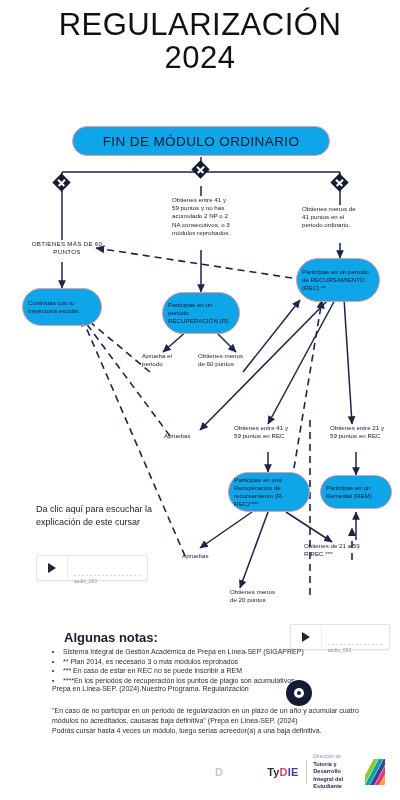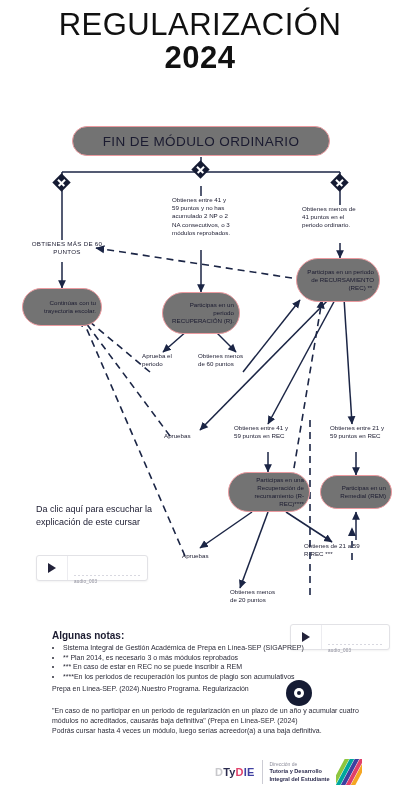--- a/index.html
+++ b/index.html
@@ -8,32 +8,32 @@
     font-family:"Liberation Sans","DejaVu Sans",sans-serif;
     color:#1a1a2e;position:relative;
   }
   .page{position:relative;width:400px;height:800px;}
 
   
   .title{
     position:absolute;left:0;top:8px;width:400px;text-align:center;
     font-size:31px;line-height:33px;font-weight:400;letter-spacing:.5px;color:#111;
   }
-  .title .ln2{display:block;font-weight:bold;}
+  .title .ln2{display:block;}
   .intro{
     position:absolute;left:70px;top:68px;width:262px;
     font-size:7.4px;line-height:10.4px;text-align:justify;
     letter-spacing:.25px;color:#2b2b33;text-transform:uppercase;
   }
 
   
   .pill{
     position:absolute;box-sizing:border-box;
-    border:1.4px solid #eb9a9f;border-radius:40px;background:#737373;
-    display:flex;align-items:center;justify-content:center;text-align:right;
+    border:1.4px solid #eb9a9f;border-radius:40px;background:#0ea5e9;
+    display:flex;align-items:center;justify-content:center;text-align:left;
     color:#1b1b30;
   }
   .pill-main{
     left:72px;top:126px;width:258px;height:30px;
     font-size:13.5px;letter-spacing:.4px;
   }
   .node{font-size:6.2px;line-height:8px;padding:2px 5px;}
 
   
   .lbl{
@@ -78,21 +78,21 @@
     letter-spacing:.2px;
   }
 
   .cta{
     position:absolute;left:36px;top:503px;width:130px;
     font-size:9px;line-height:12.5px;color:#1b1b30;
   }
 
   
   .notes{position:absolute;left:52px;top:630px;width:300px;}
-  .notes h4{margin:0 0 2px 0;font-size:10px;font-weight:700;color:#1b1b30;}
+  .notes h4{margin:0 0 2px 12px;font-size:13px;font-weight:700;color:#1b1b30;}
   .notes ul{margin:0;padding-left:11px;}
   .notes li{font-size:7px;line-height:9.6px;color:#2b2b38;}
   .cite{
     position:absolute;left:52px;top:684px;width:300px;
     font-size:7px;line-height:9.6px;color:#2b2b38;
   }
   .quote{
     position:absolute;left:52px;top:706px;width:312px;
     font-size:7px;line-height:9.8px;color:#2b2b38;
   }
@@ -103,21 +103,21 @@
   }
   .disc .ring{width:10px;height:10px;border-radius:50%;background:#fff;
     display:flex;align-items:center;justify-content:center;}
   .disc .ring i{width:4px;height:4px;border-radius:50%;background:#151b33;display:block;}
 
   
   .footer{position:absolute;left:215px;top:755px;width:170px;height:34px;
     display:flex;align-items:center;}
   .logo-word{font-size:11px;font-weight:700;letter-spacing:.2px;white-space:nowrap;}
   .logo-word .d1{color:#c8c8cc;}
-  .logo-word .ty{color:#2b2b4e;}
+  .logo-word .ty{color:#2b2b4e;margin-left:44px;}
   .logo-word .d2{color:#e0406a;}
   .logo-word .ie{color:#3f3fa0;}
   .logo-sep{width:1px;height:24px;background:#ccccd4;margin:0 7px;}
   .logo-txt{font-size:5.6px;line-height:7.4px;color:#2b2b4e;}
   .logo-txt .sm{color:#8e8e9c;font-size:5px;}
   .logo-txt b{font-weight:700;}
   .logo-bars{margin-left:6px;width:26px;height:26px;position:relative;overflow:hidden;}
   .logo-bars span{position:absolute;width:4px;height:40px;top:-7px;
     transform:rotate(28deg);border-radius:2px;}
 </style>

